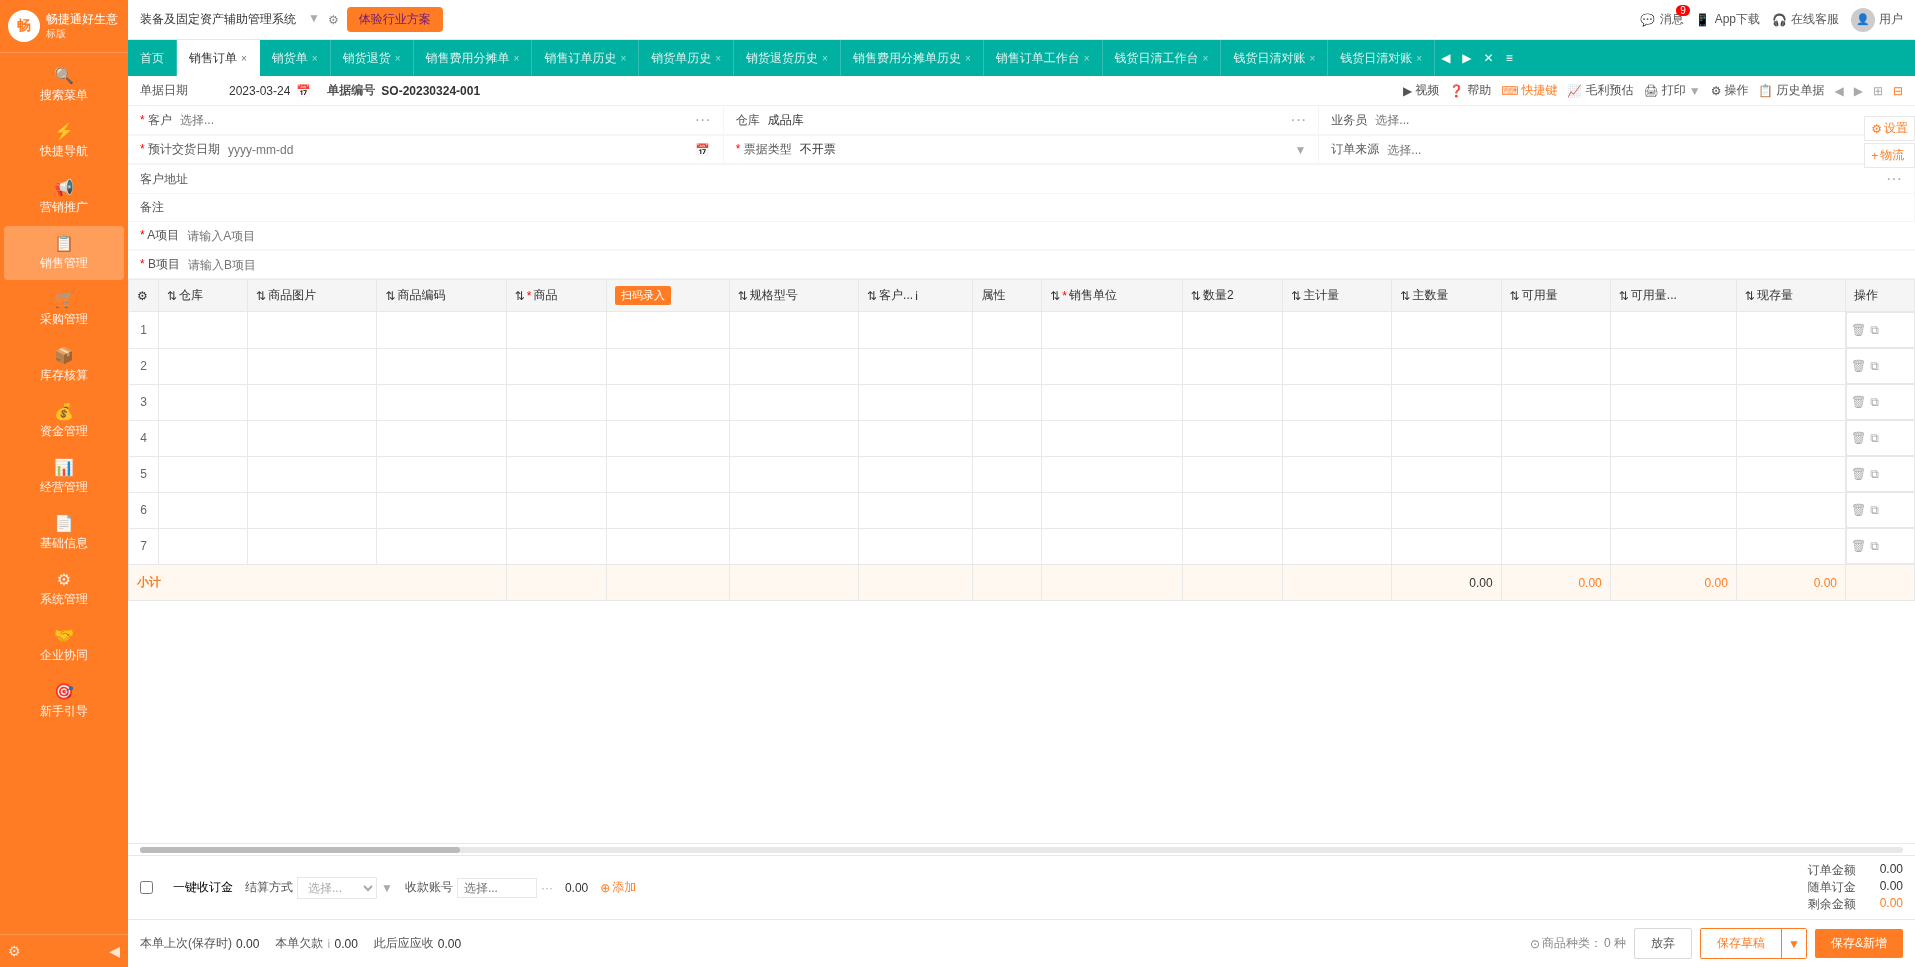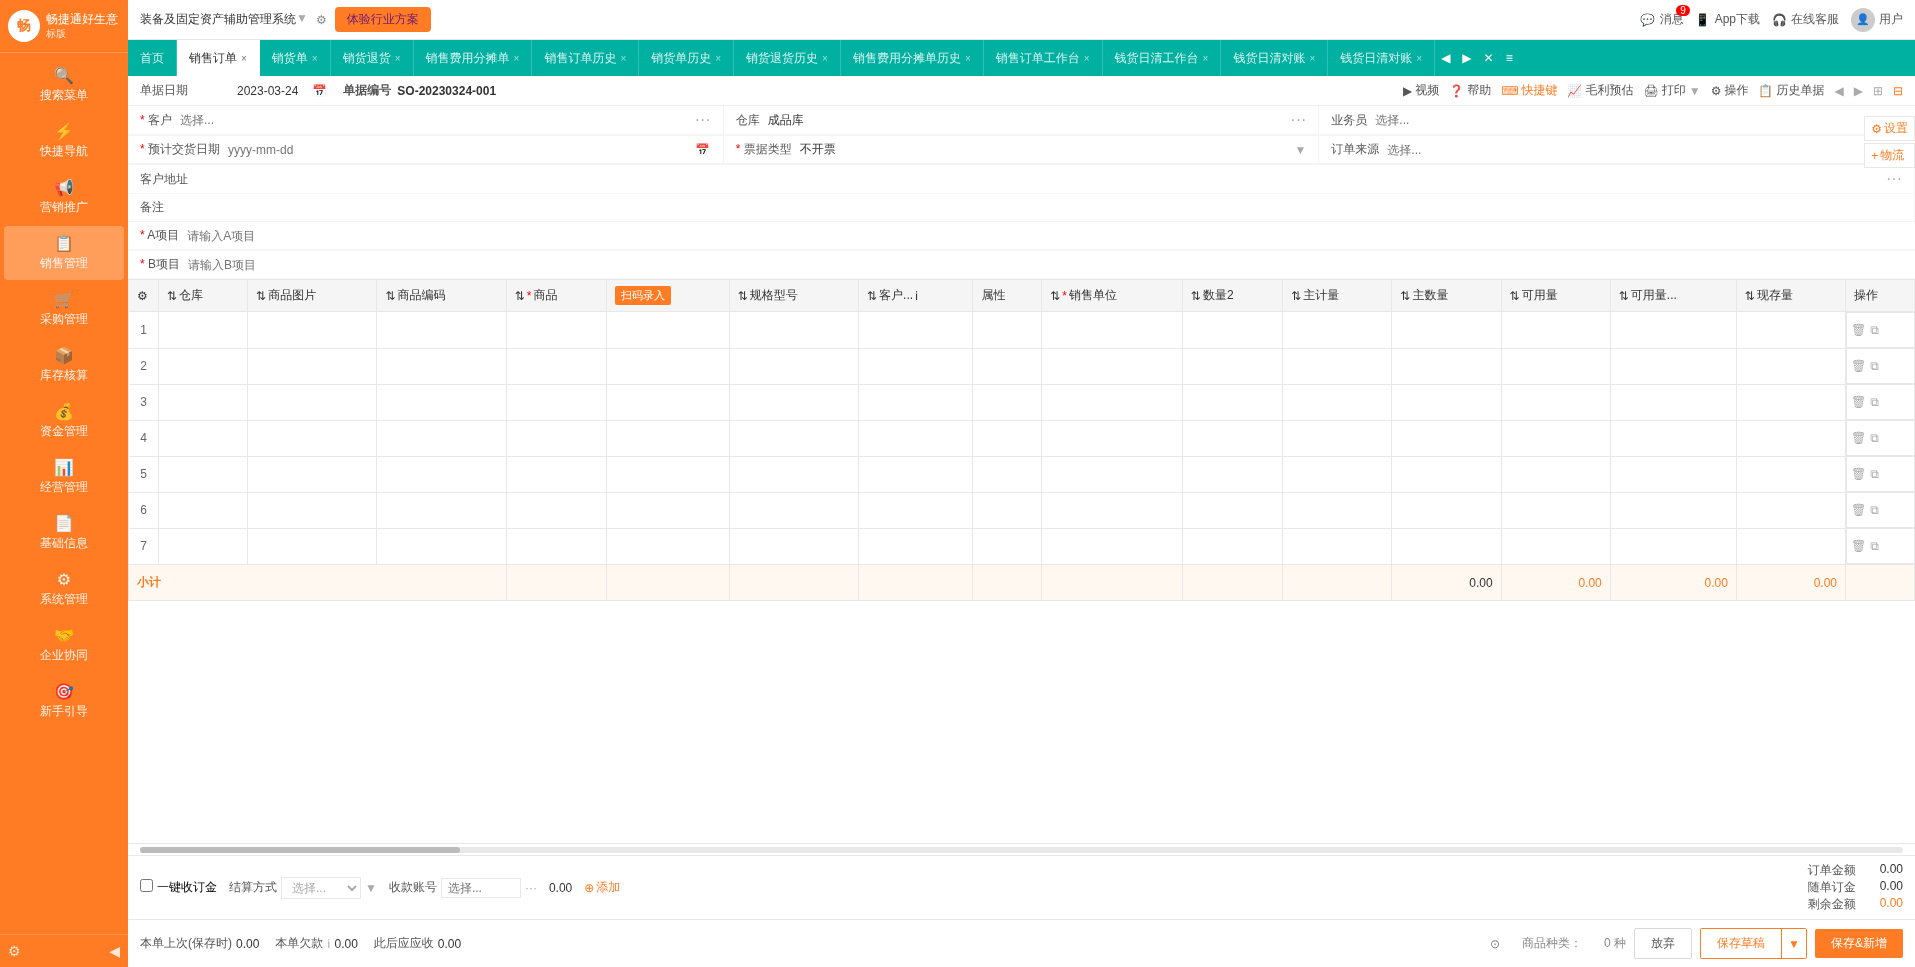--- a/index.html
+++ b/index.html
@@ -68,21 +68,21 @@
       height: 40px;
       display: flex;
       align-items: center;
       padding: 0 12px;
       gap: 8px;
       border-bottom: 1px solid #e8e8e8;
       flex-shrink: 0;
     }
     .topbar-system {
       display: flex;
-      gap: 0;
+      gap: 12px;
       font-size: 12px;
       color: #333;
     }
     .topbar-solution-btn {
       background: #ff7c24;
       color: #701a75;
       border: none;
       padding: 4px 12px;
       border-radius: 4px;
       cursor: pointer;
@@ -282,22 +282,22 @@
       display: flex;
       align-items: center;
       padding: 6px 12px;
       gap: 12px;
       background: white;
       border-top: 1px solid #e8e8e8;
       flex-shrink: 0;
     }
     .checkbox-label {
       display: flex;
-      align-items: flex-start;
-      gap: 4px;
+      align-items: center;
+      gap: 20px;
       cursor: pointer;
     }
     .payment-field {
       display: flex;
       align-items: center;
       gap: 4px;
       color: #555;
     }
     .add-btn {
       color: #ff7c24;
@@ -351,21 +351,21 @@
       gap: 2px;
     }
     .btn-save-new {
       background: #ff7c24;
       color: white;
       border: none;
       padding: 6px 16px;
       cursor: pointer;
       border-radius: 2px;
     }
-    .product-count { color: #888; margin-left: 20px; }
+    .product-count { color: #888; }
 
     .content-wrapper {
       flex: 1;
       display: flex;
       flex-direction: column;
       overflow: hidden;
       position: relative;
     }
 
     .form-section {
@@ -531,21 +531,21 @@
     <div class="tab-nav-btn">▶</div>
     <div class="tab-nav-btn">✕</div>
     <div class="tab-nav-btn">≡</div>
   </div>
 
   <div class="content-wrapper">
 
     <div class="form-section">
 
       <div style="display:flex;align-items:center;padding:6px 12px;border-bottom:1px solid #f0f0f0;gap:16px;">
-        <div style="display:flex;align-items:center;gap:14px;">
+        <div style="display:flex;align-items:center;gap:6px;">
           <span class="field-label">单据日期</span>
           <span style="color:#333;cursor:pointer;margin-left:35px;">2023-03-24</span>
           <span style="color:#aaa;">📅</span>
         </div>
         <div style="display:flex;align-items:center;gap:6px;font-weight:bold;">
           <span class="field-label">单据编号</span>
           <span style="color:#333;">SO-20230324-001</span>
         </div>
 
         <div style="margin-left:auto;display:flex;align-items:center;gap:10px;">

